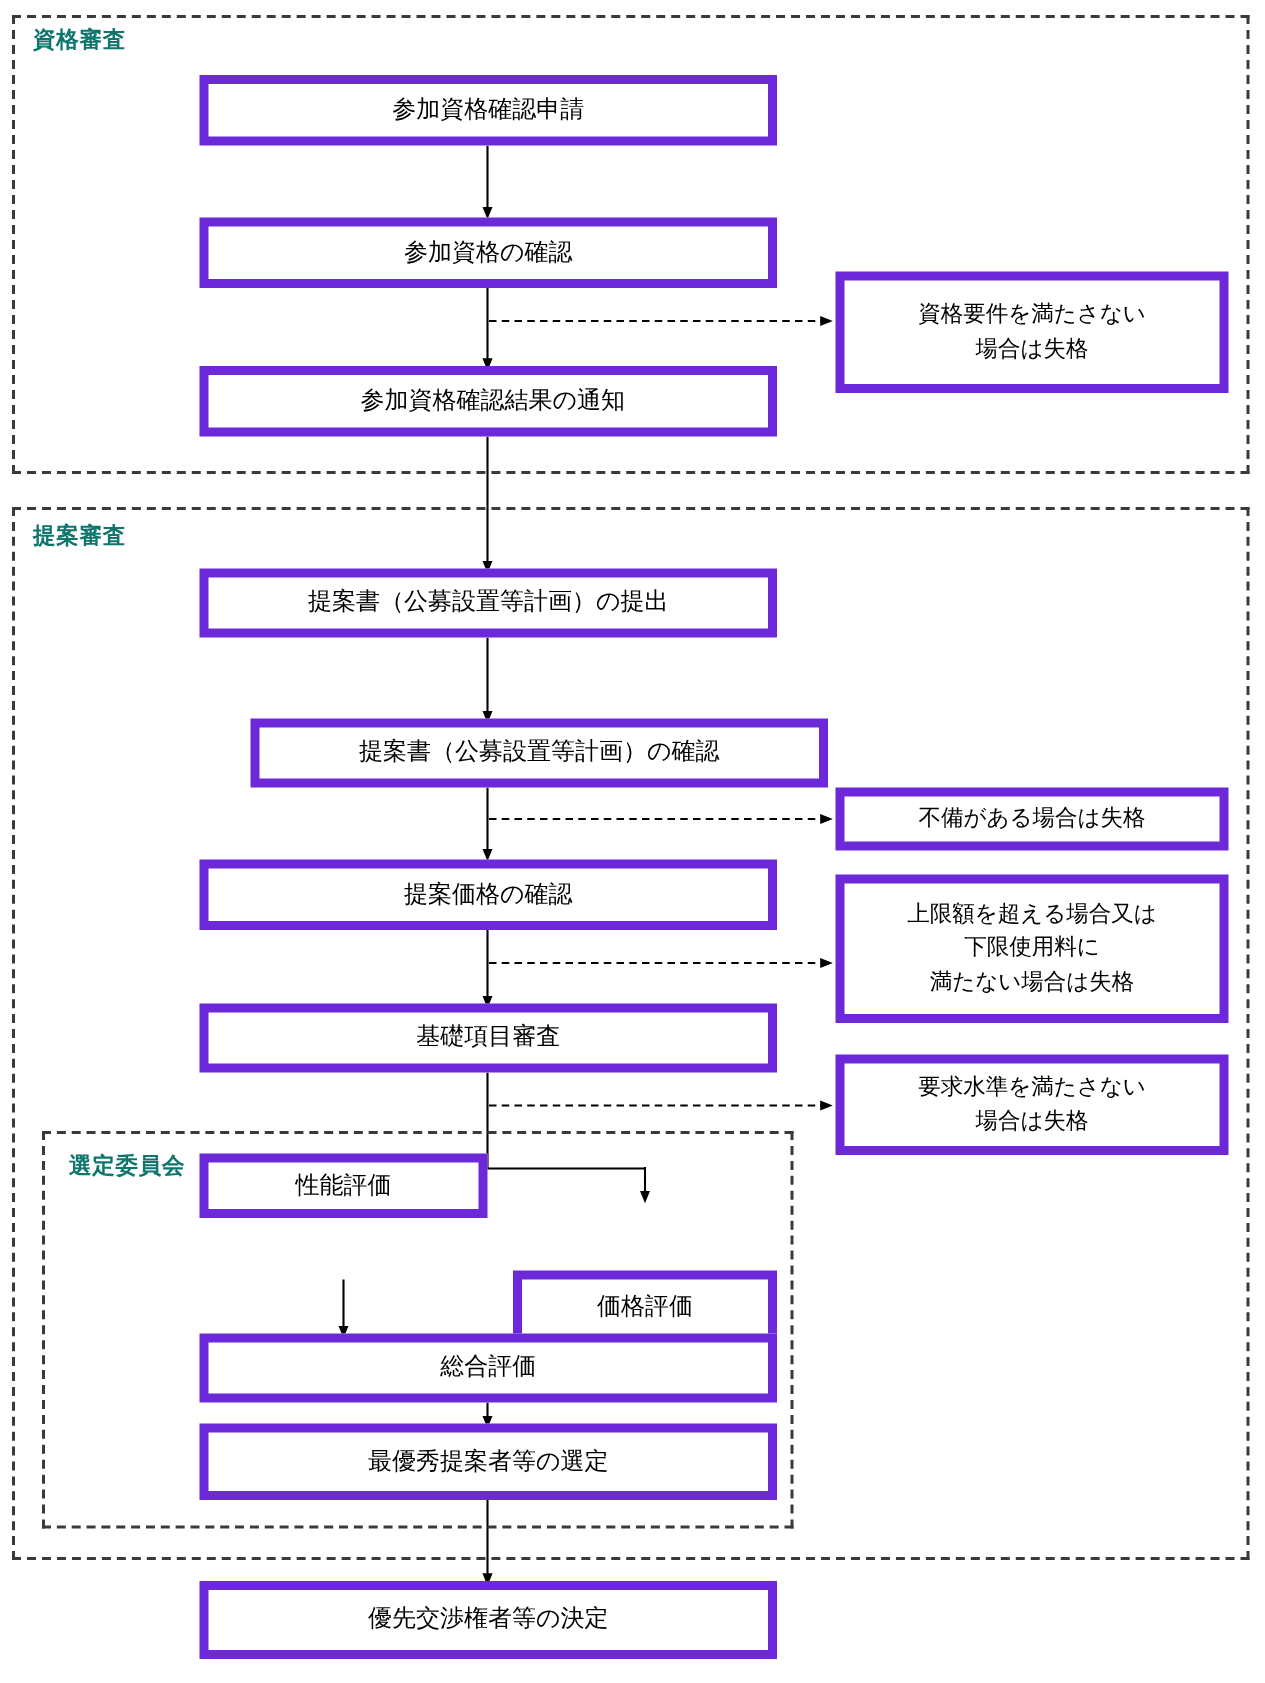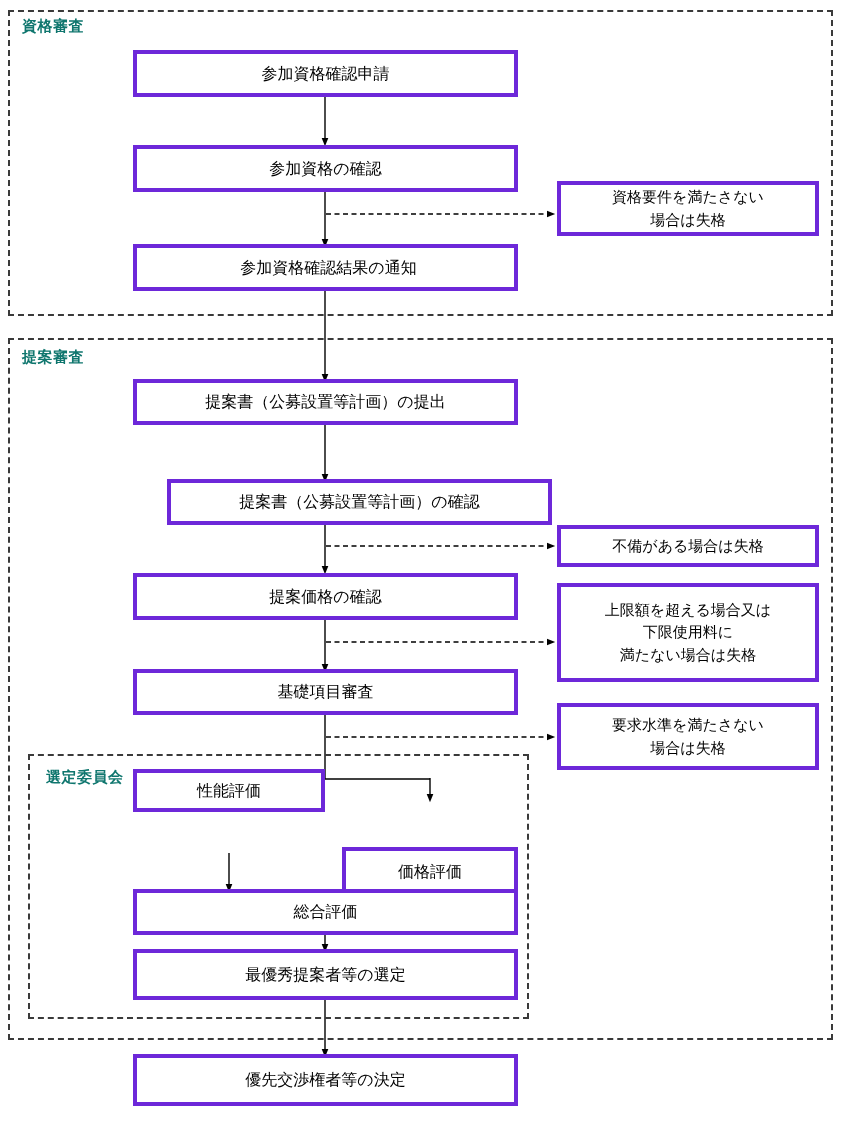--- a/index.html
+++ b/index.html
@@ -46,21 +46,21 @@
     font-size: 15px;
     color: #0f766e;
     white-space: nowrap;
     letter-spacing: 0.5px;
   }
 
   
   .box {
     position: absolute;
     box-sizing: border-box;
-    border: 4px solid #6d28d9;
+    border: 6px solid #6d28d9;
     background: #ffffff;
     display: flex;
     align-items: center;
     justify-content: center;
     text-align: center;
     color: #000000;
     font-size: 16px;
     line-height: 1.45;
     white-space: pre-line;
     padding: 2px 4px;
@@ -146,21 +146,21 @@
   <div class="box" style="left:133px; top:769px; width:192px; height:43px;">性能評価</div>
 
   <div class="box" style="left:342px; top:803px; width:176px; height:50px;margin-top:44px;">価格評価</div>
 
   <div class="box" style="left:133px; top:889px; width:385px; height:46px;">総合評価</div>
 
   <div class="box" style="left:133px; top:949px; width:385px; height:51px;">最優秀提案者等の選定</div>
 
   <div class="box" style="left:133px; top:1054px; width:385px; height:52px;">優先交渉権者等の決定</div>
 
-  <div class="box multiline" style="left:557px; top:181px; width:262px; height:55px;">資格要件を満たさない
+  <div class="box multiline" style="left:557px; top:181px; width:262px; height:81px;">資格要件を満たさない
 場合は失格</div>
 
   <div class="box multiline" style="left:557px; top:525px; width:262px; height:42px;">不備がある場合は失格</div>
 
   <div class="box multiline" style="left:557px; top:583px; width:262px; height:99px;">上限額を超える場合又は
 下限使用料に
 満たない場合は失格</div>
 
   <div class="box multiline" style="left:557px; top:703px; width:262px; height:67px;">要求水準を満たさない
 場合は失格</div>

